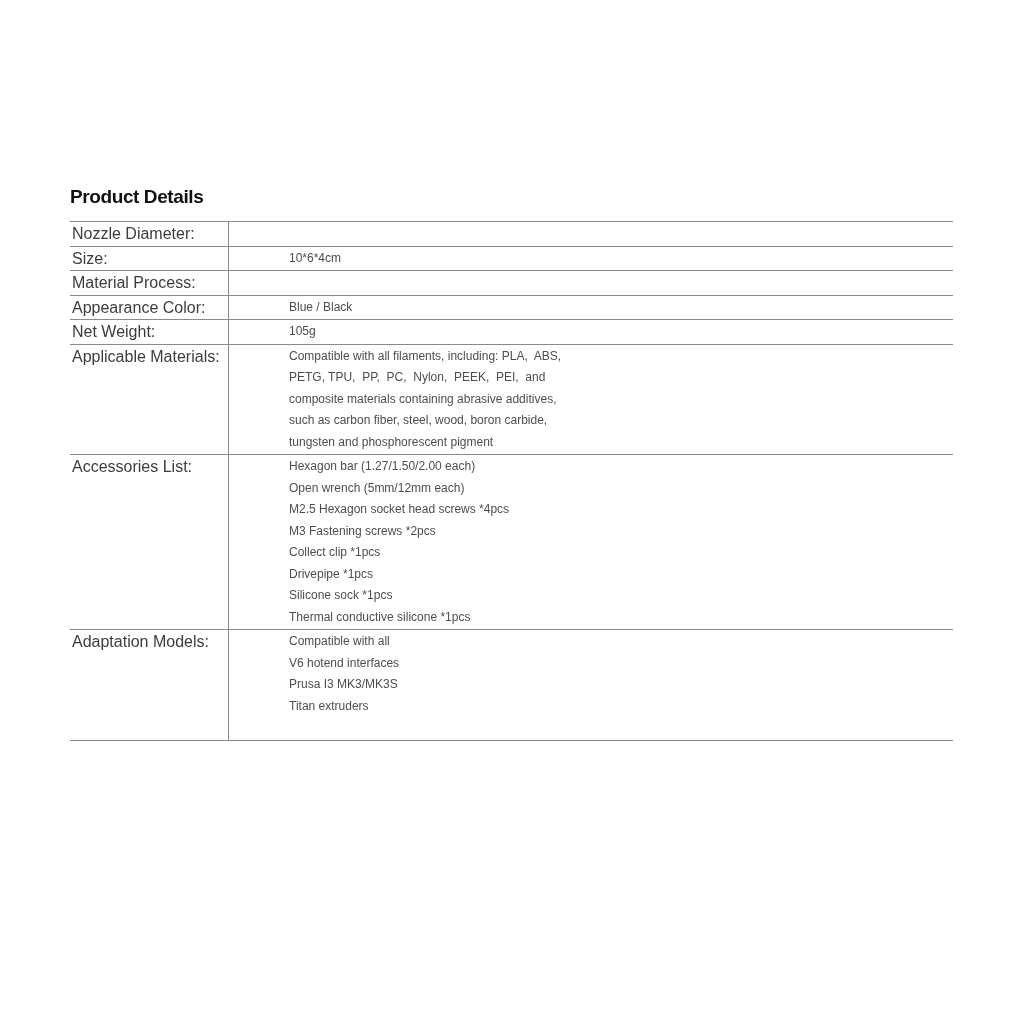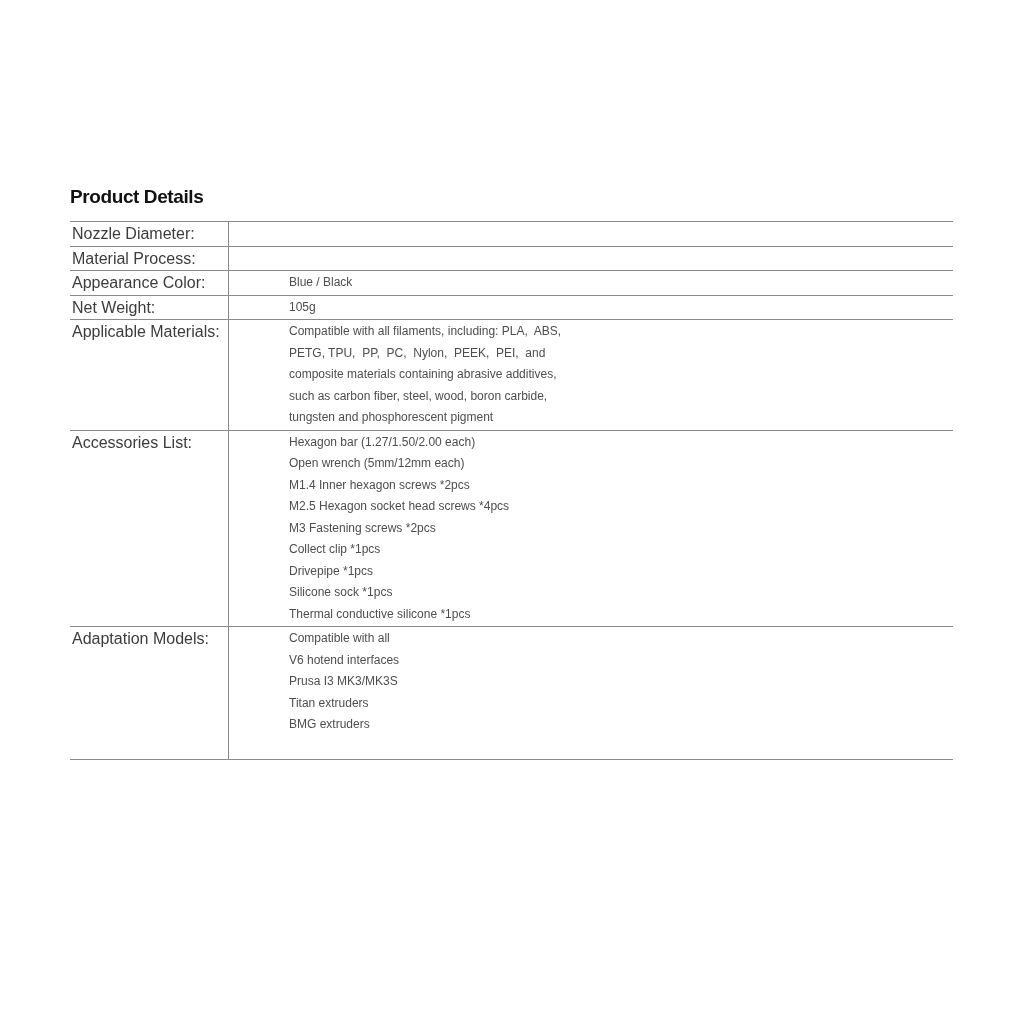--- a/index.html
+++ b/index.html
@@ -65,20 +65,26 @@
 </head>
 <body>
 
 <div class="page">
   <h1 class="page-title">Product Details</h1>
   <div class="spec-table">
       <div class="spec-row">
         <div class="spec-label-cell">Nozzle Diameter:</div>
       </div>
       <div class="spec-row">
+        <div class="spec-label-cell">Size:</div>
+        <div class="spec-value-cell">
+          <div class="spec-value-line">10*6*4cm</div>
+        </div>
+      </div>
+      <div class="spec-row">
         <div class="spec-label-cell">Material Process:</div>
       </div>
       <div class="spec-row">
         <div class="spec-label-cell">Appearance Color:</div>
         <div class="spec-value-cell">
           <div class="spec-value-line">Blue / Black</div>
         </div>
       </div>
       <div class="spec-row">
         <div class="spec-label-cell">Net Weight:</div>
@@ -94,33 +100,31 @@
           <div class="spec-value-line">composite materials containing abrasive additives,</div>
           <div class="spec-value-line">such as carbon fiber, steel, wood, boron carbide,</div>
           <div class="spec-value-line">tungsten and phosphorescent pigment</div>
         </div>
       </div>
       <div class="spec-row">
         <div class="spec-label-cell">Accessories List:</div>
         <div class="spec-value-cell">
           <div class="spec-value-line">Hexagon bar (1.27/1.50/2.00 each)</div>
           <div class="spec-value-line">Open wrench (5mm/12mm each)</div>
-          <div class="spec-value-line">M1.4 Inner hexagon screws *2pcs</div>
           <div class="spec-value-line">M2.5 Hexagon socket head screws *4pcs</div>
           <div class="spec-value-line">M3 Fastening screws *2pcs</div>
           <div class="spec-value-line">Collect clip *1pcs</div>
           <div class="spec-value-line">Drivepipe *1pcs</div>
           <div class="spec-value-line">Silicone sock *1pcs</div>
           <div class="spec-value-line">Thermal conductive silicone *1pcs</div>
         </div>
       </div>
       <div class="spec-row">
         <div class="spec-label-cell">Adaptation Models:</div>
         <div class="spec-value-cell">
           <div class="spec-value-line">Compatible with all</div>
           <div class="spec-value-line">V6 hotend interfaces</div>
           <div class="spec-value-line">Prusa I3 MK3/MK3S</div>
           <div class="spec-value-line">Titan extruders</div>
-          <div class="spec-value-line">BMG extruders</div>
         </div>
       </div>
     </div>
 </div>
 
 </body></html>

